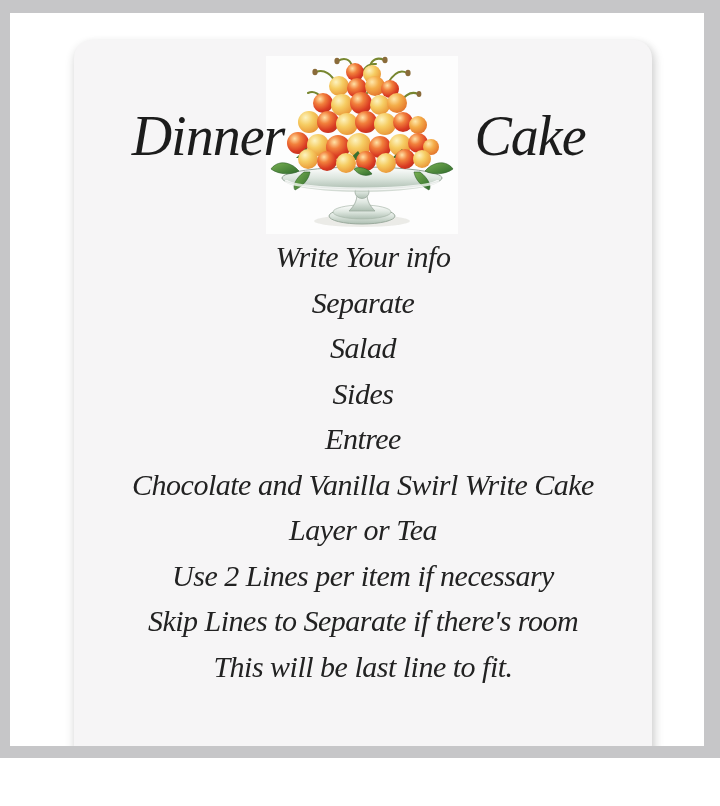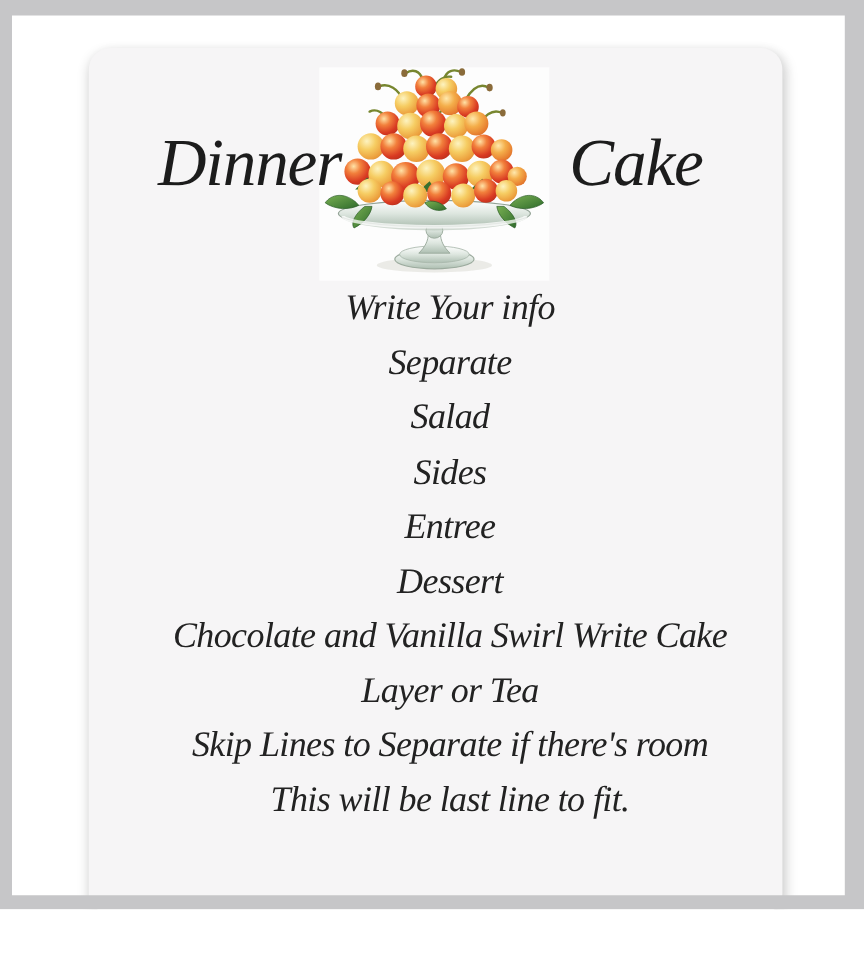--- a/index.html
+++ b/index.html
@@ -10,21 +10,21 @@
   .plaque{position:absolute;left:74px;top:40px;width:578px;height:723px;
           background:#f6f5f6;border-radius:18px;
           box-shadow:0 4px 10px rgba(0,0,0,0.16), 5px 3px 9px rgba(0,0,0,0.08);}
   .illustration{position:absolute;left:192px;top:16px;width:192px;height:178px;}
   .illustration svg{display:block;}
   .title{position:absolute;top:66px;transform:translateX(-50%);
          font-style:italic;font-size:56px;line-height:1.1;color:#1c1c1c;
          white-space:nowrap;letter-spacing:-1px;}
   .title-dinner{left:134px;}
   .title-menu{left:456px;}
-  .menu-lines{position:absolute;left:12px;top:194px;width:100%;text-align:center;}
+  .menu-lines{position:absolute;left:0;top:194px;width:100%;text-align:center;}
   .menu-line{font-style:italic;font-size:30px;line-height:45.5px;height:45.5px;
              color:#222222;letter-spacing:-0.5px;white-space:nowrap;}
 </style>
 </head>
 <body>
 
 <div class="canvas">
   <div class="frame"></div>
 
   <div class="plaque">
@@ -144,21 +144,21 @@
 
     <div class="title title-dinner">Dinner</div>
     <div class="title title-menu">Cake</div>
 
     <div class="menu-lines">
       <div class="menu-line">Write Your info</div>
       <div class="menu-line">Separate</div>
       <div class="menu-line">Salad</div>
       <div class="menu-line">Sides</div>
       <div class="menu-line">Entree</div>
-      <div class="menu-line">Dessert</div>
       <div class="menu-line">Chocolate and Vanilla Swirl Write Cake</div>
       <div class="menu-line">Layer or Tea</div>
+      <div class="menu-line">Use 2 Lines per item if necessary</div>
       <div class="menu-line">Skip Lines to Separate if there's room</div>
       <div class="menu-line">This will be last line to fit.</div>
     </div>
 
   </div>
 </div>
 
 </body></html>

